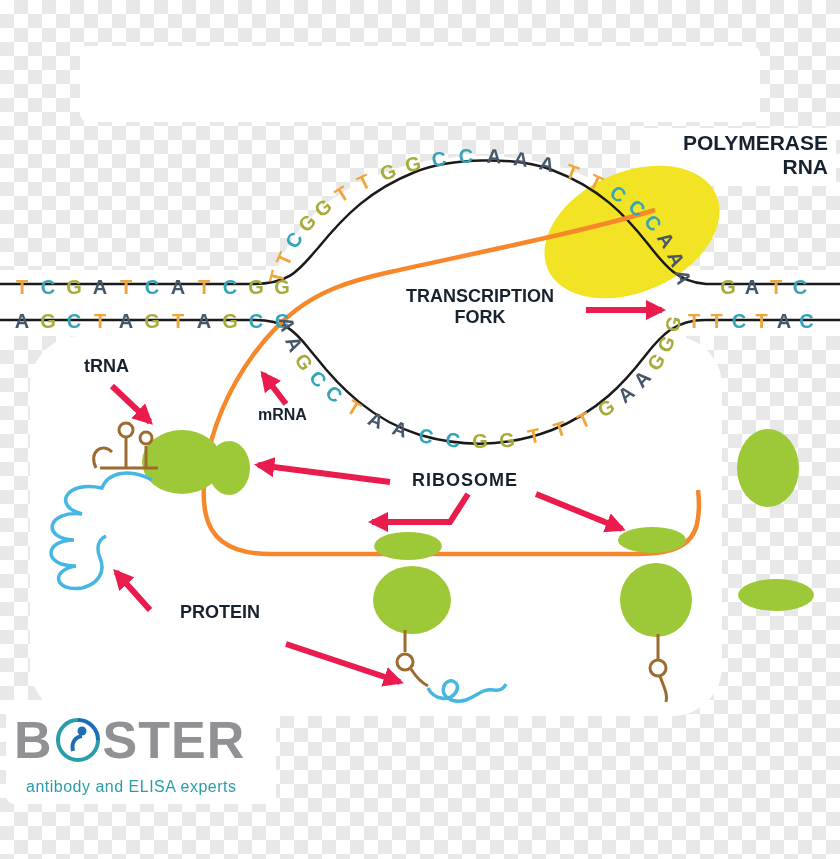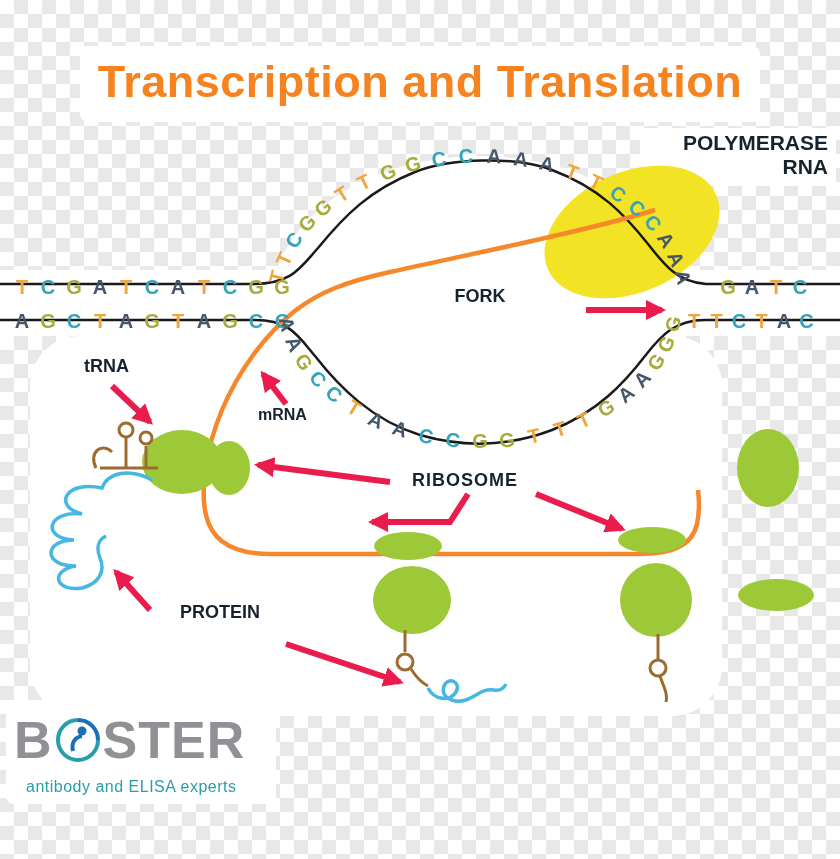--- a/index.html
+++ b/index.html
@@ -187,28 +187,28 @@
       <span class="nt" style="left: 559.72px; top: 428.81px; transform: translate(-50%, -50%) rotate(-17.8deg); color: rgb(240, 166, 60);">T</span>
       <span class="nt" style="left: 583.864px; top: 419.575px; transform: translate(-50%, -50%) rotate(-24.2deg); color: rgb(240, 166, 60);">T</span>
       <span class="nt" style="left: 605.986px; top: 408.012px; transform: translate(-50%, -50%) rotate(-31.1deg); color: rgb(166, 171, 57);">G</span>
       <span class="nt" style="left: 625.656px; top: 394.347px; transform: translate(-50%, -50%) rotate(-38.6deg); color: rgb(70, 87, 107);">A</span>
       <span class="nt" style="left: 642.491px; top: 378.846px; transform: translate(-50%, -50%) rotate(-46.8deg); color: rgb(70, 87, 107);">A</span>
       <span class="nt" style="left: 656.164px; top: 361.81px; transform: translate(-50%, -50%) rotate(-55.9deg); color: rgb(166, 171, 57);">G</span>
       <span class="nt" style="left: 666.407px; top: 343.571px; transform: translate(-50%, -50%) rotate(-65.7deg); color: rgb(166, 171, 57);">G</span>
       <span class="nt" style="left: 673.022px; top: 324.484px; transform: translate(-50%, -50%) rotate(-76.2deg); color: rgb(166, 171, 57);">G</span>
     </div>
 
-  <div id="title">Transcription and Translation</div>
 
   <div class="lbl" id="rna-pol">
     <div>POLYMERASE</div>
     <div>RNA</div>
   </div>
 
   <div class="lbl" id="fork-lbl">
+    <div>TRANSCRIPTION</div>
     <div>FORK</div>
   </div>
 
   <div class="lbl" id="trna-lbl">tRNA</div>
   <div class="lbl" id="mrna-lbl">mRNA</div>
   <div class="lbl" id="ribo-lbl">RIBOSOME</div>
 
   <div class="lbl" id="trans-lbl">
     <div>PROTEIN</div>
   </div>

